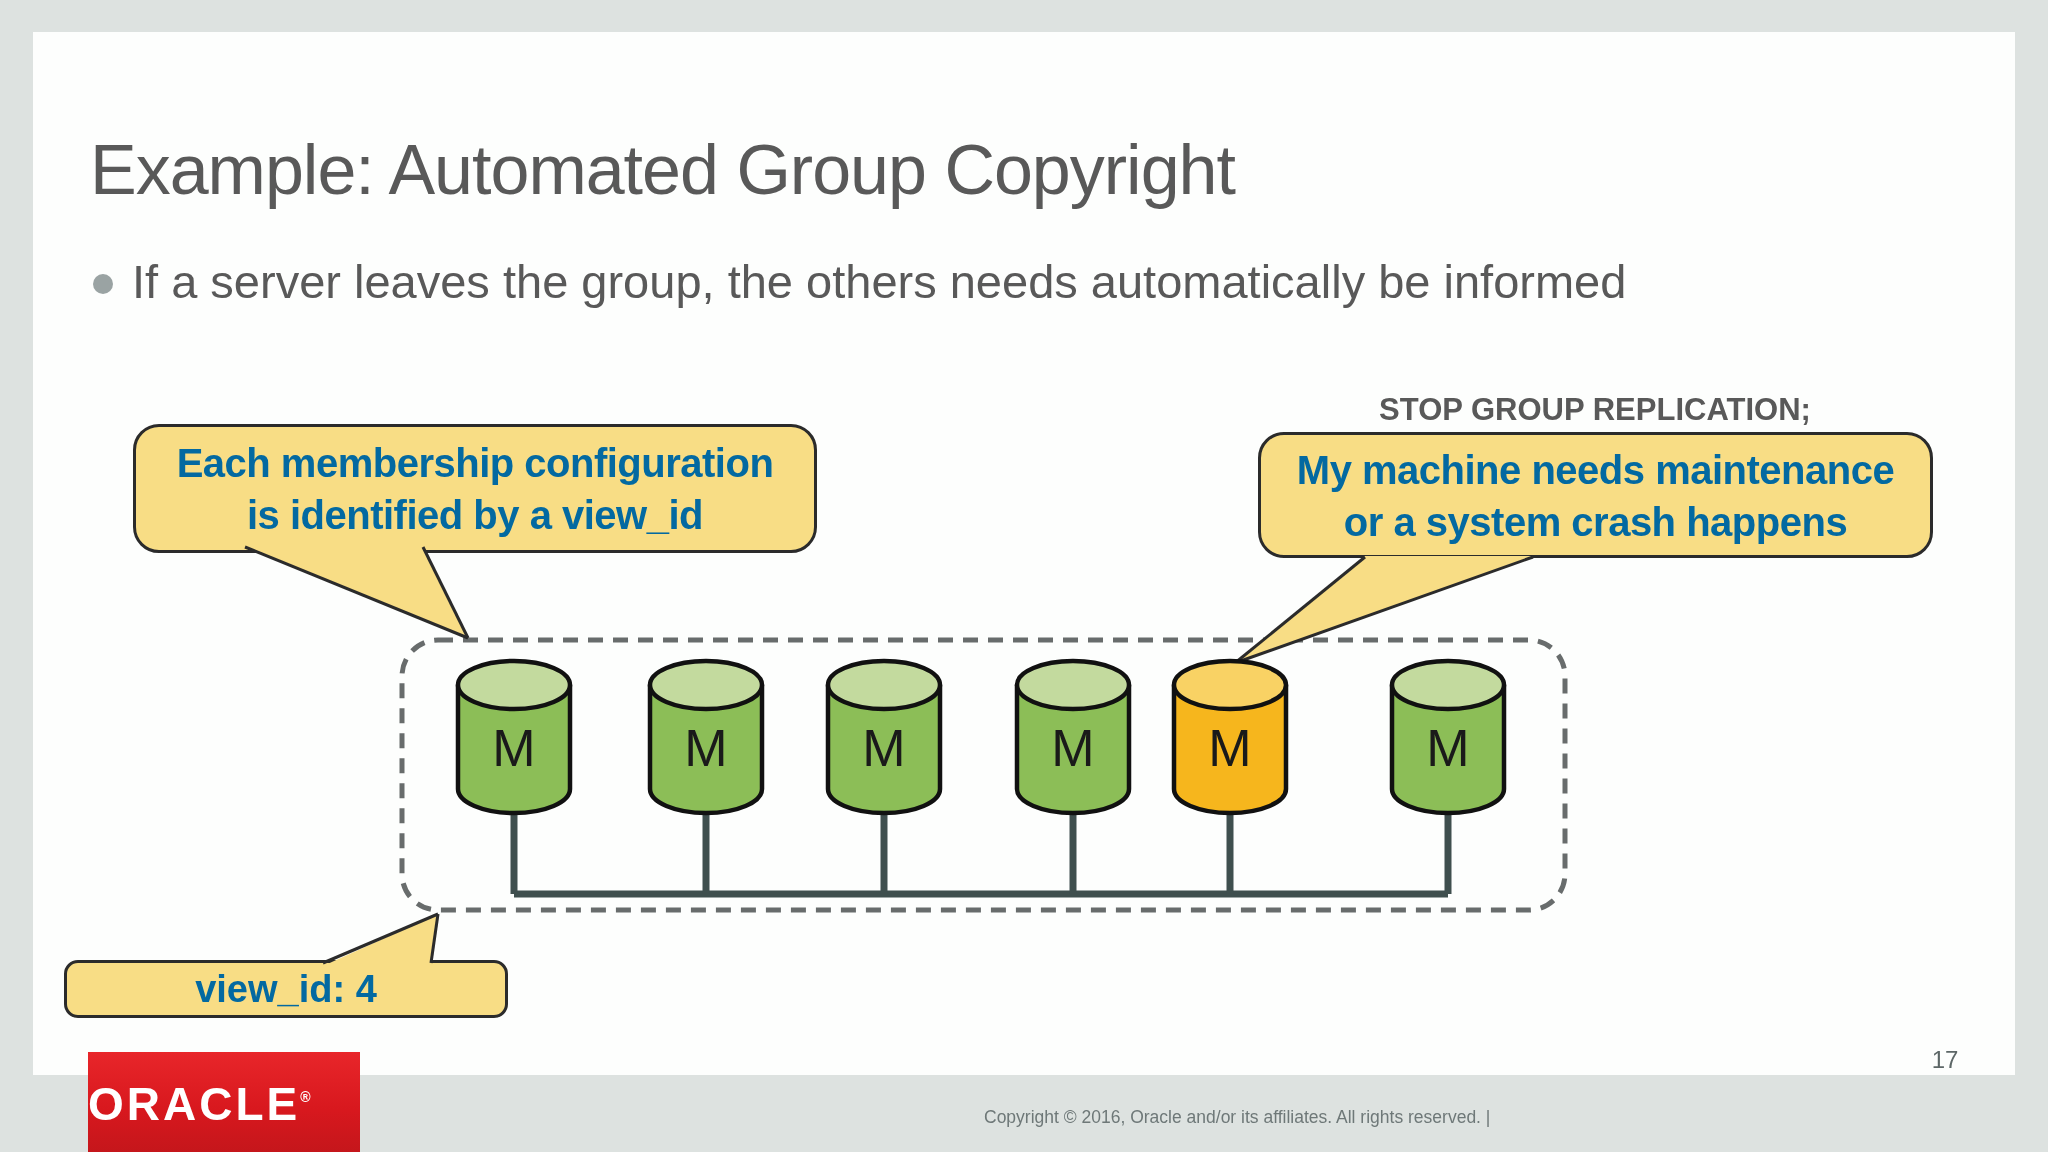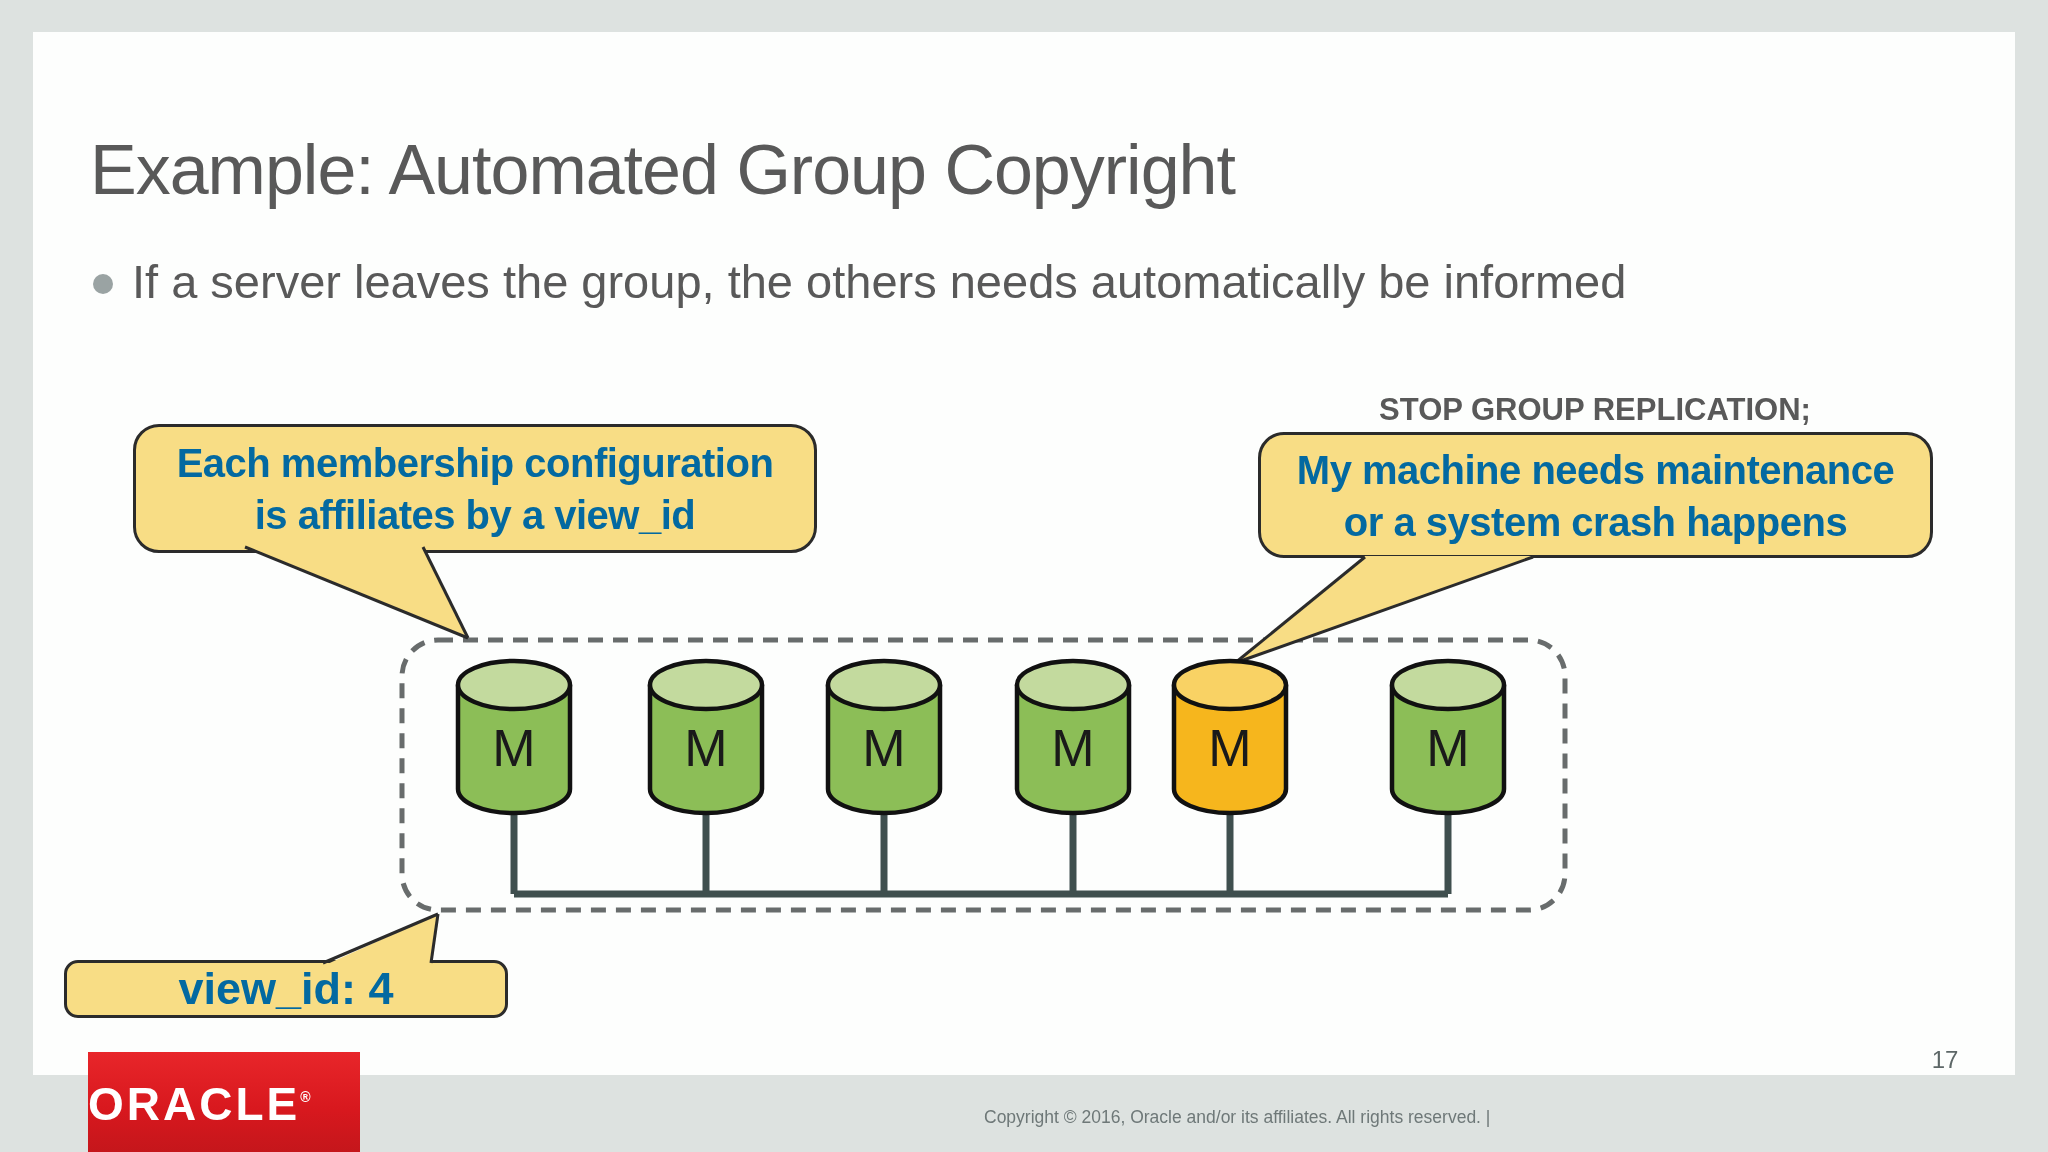--- a/index.html
+++ b/index.html
@@ -37,21 +37,21 @@
     border:3px solid #2b2b2b;
     border-radius:26px;
     color:#0369a1;font-weight:bold;text-align:center;
     z-index:2;
   }
   .callout-left{left:133px;top:424px;width:684px;height:129px;
     font-size:40px;line-height:52px;padding-top:10px;letter-spacing:-0.5px;}
   .callout-right{left:1258px;top:432px;width:675px;height:126px;
     font-size:40px;line-height:52px;padding-top:9px;letter-spacing:-0.5px;}
   .callout-view{left:64px;top:960px;width:444px;height:58px;border-radius:14px;
-    font-size:45px;display:flex;align-items:center;justify-content:center;}
+    font-size:38px;display:flex;align-items:center;justify-content:center;}
   .diagram-overlay{
     left:0;top:0;width:2048px;height:1152px;z-index:5;pointer-events:none;
   }
   .oracle-box{
     left:88px;top:1052px;width:272px;height:104px;
     background:linear-gradient(180deg,#e8262a 0%,#d8181e 55%,#c3161b 100%);
     display:flex;align-items:center;justify-content:flex-start;
     z-index:3;
   }
   .oracle-wordmark{
@@ -74,21 +74,21 @@
 
 <div class="page-title abs">Example: Automated Group Copyright</div>
 
 <div class="bullet-dot abs"></div>
 <div class="bullet-text abs">If a server leaves the group, the others needs automatically be informed</div>
 
 <div class="stop-command abs">STOP GROUP REPLICATION;</div>
 
 <div class="callout callout-left abs">
   <div>Each membership configuration</div>
-  <div>is affiliates by a view_id</div>
+  <div>is identified by a view_id</div>
 </div>
 
 <div class="callout callout-right abs">
   <div>My machine needs maintenance</div>
   <div>or a system crash happens</div>
 </div>
 
 <div class="callout callout-view abs">
   <span>view_id: 4</span>
 </div>

